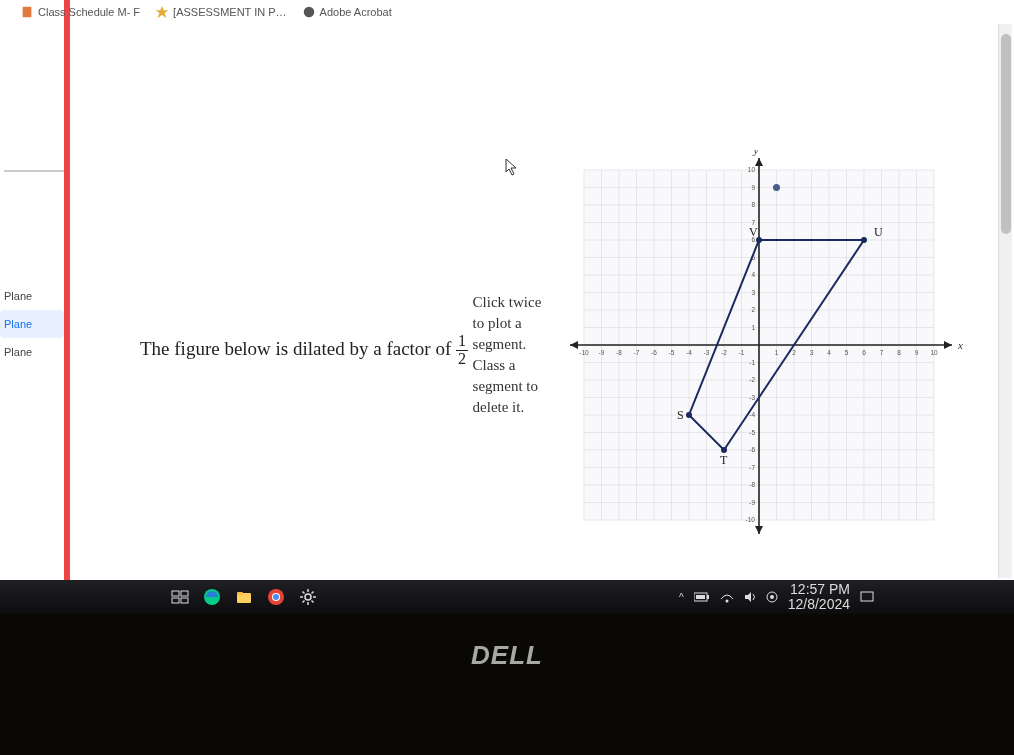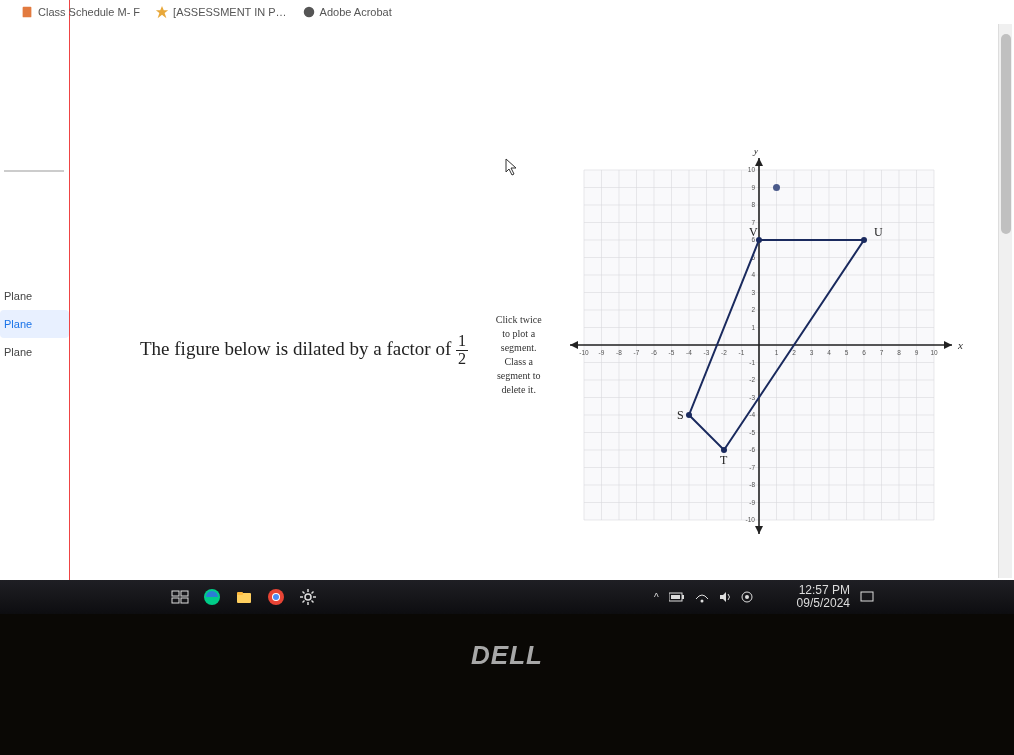--- a/index.html
+++ b/index.html
@@ -30,21 +30,21 @@
       font-size: 11px;
       color: #555;
       z-index: 50;
     }
     .tab-item { display: flex; align-items: center; gap: 4px; }
     .tab-icon { width: 14px; height: 14px; }
     .sidebar {
       width: 70px;
       height: 100%;
       background: #fff;
-      border-right: 1px solid #ef4444;
+      border-right: 6px solid #ef4444;
       padding-top: 130px;
       display: flex;
       flex-direction: column;
       font-family: Arial, sans-serif;
       font-size: 12px;
     }
     .sidebar-sep {
       width: 60px;
       height: 2px;
       background: #ccc;
@@ -86,23 +86,23 @@
     .frac {
       display: inline-block;
       vertical-align: -0.5em;
       text-align: center;
       font-size: 0.85em;
     }
     .frac .n { display: block; border-bottom: 1px solid #222; padding: 0 2px; line-height: 1; }
     .frac .d { display: block; padding: 0 2px; line-height: 1; }
     .instructions {
       margin-top: 10px;
-      font-size: 10px;
+      font-size: 15px;
       color: #333;
-      text-align: center;
+      text-align: left;
       line-height: 1.4;
     }
     .graph-holder {
       margin-top: 4px;
       position: relative;
     }
     .taskbar {
       position: absolute;
       left: 0;
       width: 1014px;
@@ -126,22 +126,21 @@
       display: flex;
       align-items: center;
       gap: 10px;
       color: #ddd;
       font-size: 10px;
       font-family: Arial, sans-serif;
     }
     .tray-time {
       text-align: right;
       line-height: 1.1;
-      font-size: 12px;
-      margin-left: 34px;
+      font-size: 14px;
     }
     .bezel {
       position: absolute;
       top: 614px;
       left: 0;
       width: 1014px;
       height: 141px;
       background: #0a0805;
       display: flex;
       align-items: flex-start;
@@ -386,21 +385,21 @@
     <svg width="12" height="12">
         <polygon points="1,4 4,4 7,1 7,11 4,8 1,8" fill="#ddd"></polygon>
         <path d="M9 3 Q12 6 9 9" fill="none" stroke="#ddd"></path>
       </svg>
     <svg width="12" height="12">
         <circle cx="6" cy="6" r="5" fill="none" stroke="#ddd"></circle>
         <circle cx="6" cy="6" r="2" fill="#ddd"></circle>
       </svg>
     <div class="tray-time">
       <div>12:57 PM</div>
-      <div>09/5/2024</div>
+      <div>12/8/2024</div>
     </div>
     <svg width="14" height="12">
         <rect x="1" y="1" width="12" height="9" fill="none" stroke="#ddd"></rect>
       </svg>
   </div>
 </div>
 
 <div class="bezel">
   <div class="dell-logo">DELL</div>
 </div>

